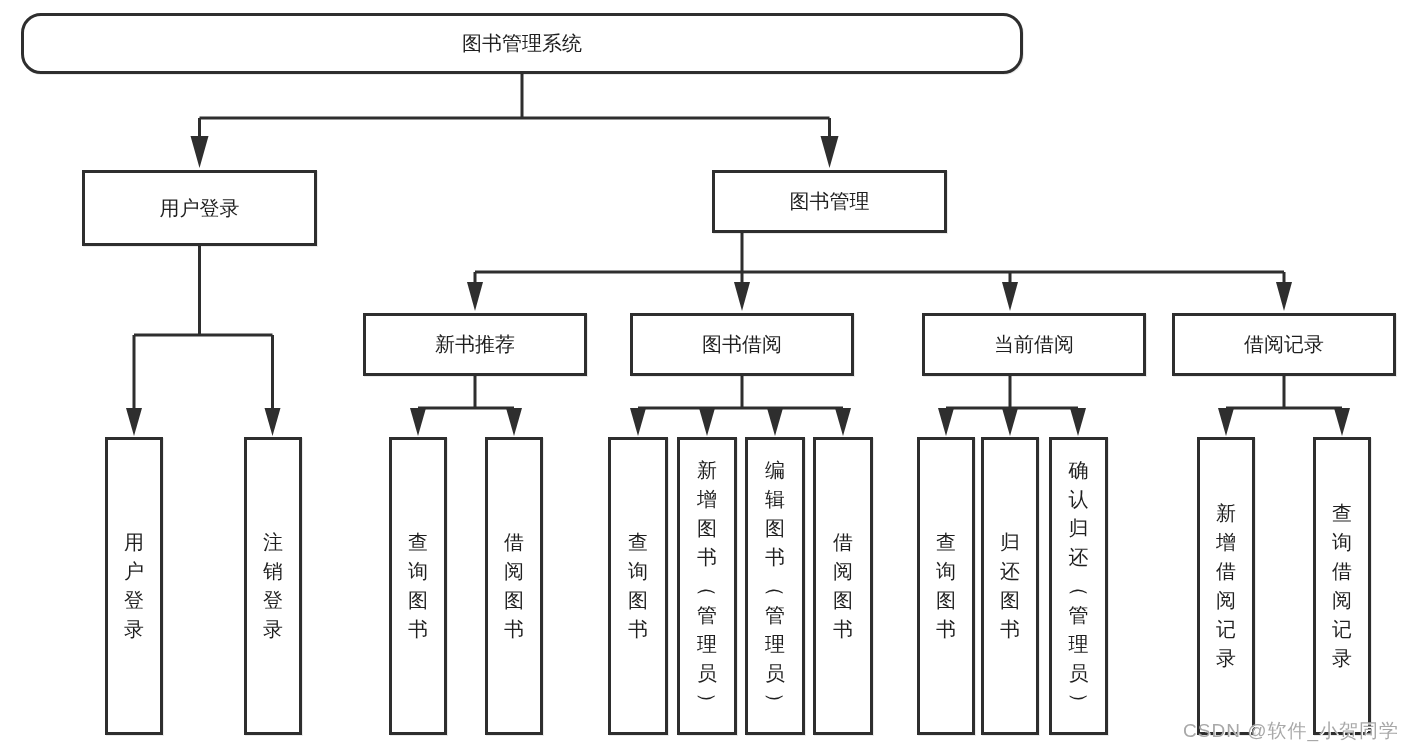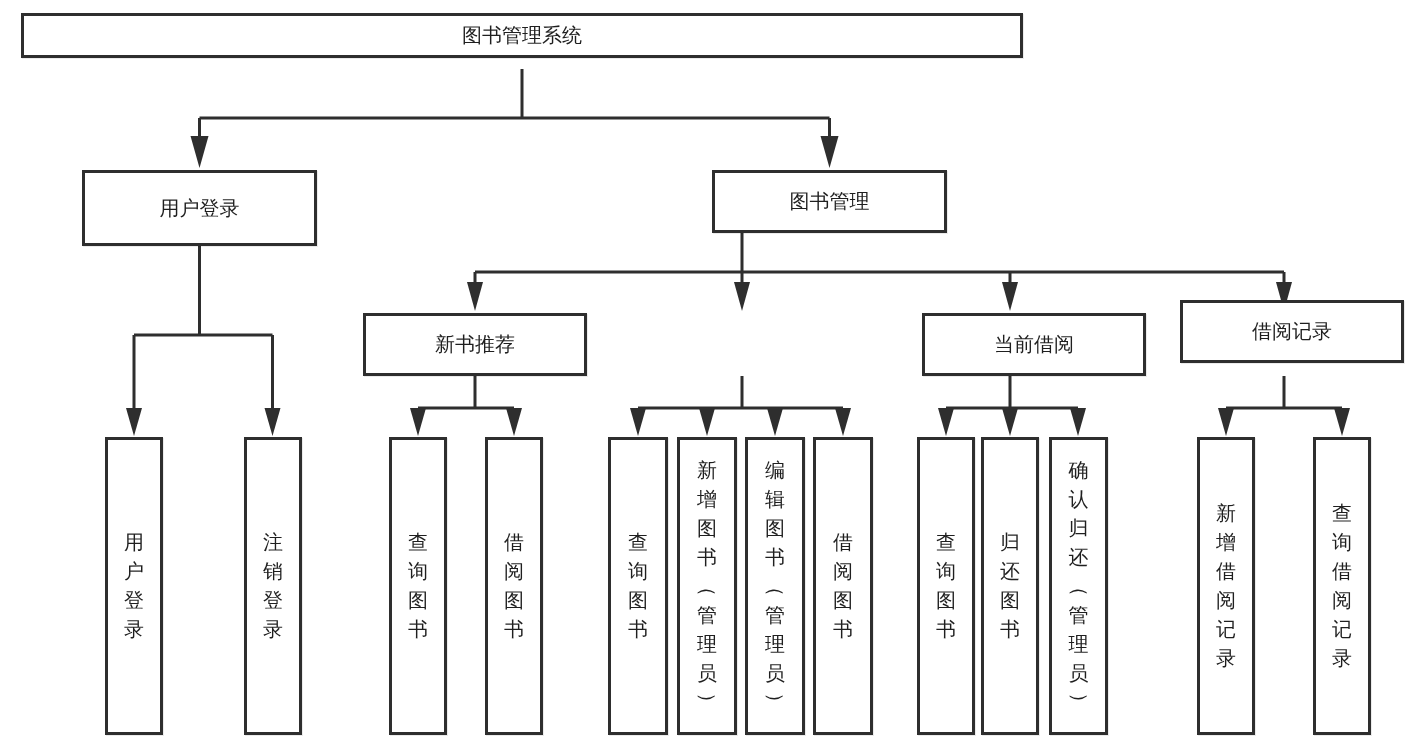--- a/index.html
+++ b/index.html
@@ -81,28 +81,29 @@
     <polygon points="699,408 715,408 707,436"></polygon>
     <polygon points="767,408 783,408 775,436"></polygon>
     <polygon points="835,408 851,408 843,436"></polygon>
     <polygon points="938,408 954,408 946,436"></polygon>
     <polygon points="1002,408 1018,408 1010,436"></polygon>
     <polygon points="1070,408 1086,408 1078,436"></polygon>
     <polygon points="1218,408 1234,408 1226,436"></polygon>
     <polygon points="1334,408 1350,408 1342,436"></polygon>
   </svg>
 
-  <div class="box hbox" style="left:21px;top:13px;width:1002px;height:45px;">图书管理系统</div>
+  <div class="box hbox" style="left:21px;top:13px;width:1002px;height:61px;border-radius:20px;">图书管理系统</div>
 
   <div class="box hbox" style="left:82px;top:170px;width:235px;height:76px;">用户登录</div>
   <div class="box hbox" style="left:712px;top:170px;width:235px;height:63px;">图书管理</div>
 
   <div class="box hbox" style="left:363px;top:313px;width:224px;height:63px;">新书推荐</div>
+  <div class="box hbox" style="left:630px;top:313px;width:224px;height:63px;">图书借阅</div>
   <div class="box hbox" style="left:922px;top:313px;width:224px;height:63px;">当前借阅</div>
-  <div class="box hbox" style="left:1172px;top:300px;width:224px;height:63px;margin-left:8px;">借阅记录</div>
+  <div class="box hbox" style="left:1172px;top:313px;width:224px;height:63px;">借阅记录</div>
 
   <div class="box vbox" style="left:105px;top:437px;width:58px;height:298px;">
       <span>用</span>
       <span>户</span>
       <span>登</span>
       <span>录</span>
     </div>
   <div class="box vbox" style="left:244px;top:437px;width:58px;height:298px;">
       <span>注</span>
       <span>销</span>
@@ -192,14 +193,15 @@
     </div>
   <div class="box vbox" style="left:1313px;top:437px;width:58px;height:298px;">
       <span>查</span>
       <span>询</span>
       <span>借</span>
       <span>阅</span>
       <span>记</span>
       <span>录</span>
     </div>
 
+  <div class="watermark">CSDN @软件_小贺同学</div>
 
 </div>
 
 </body></html>

